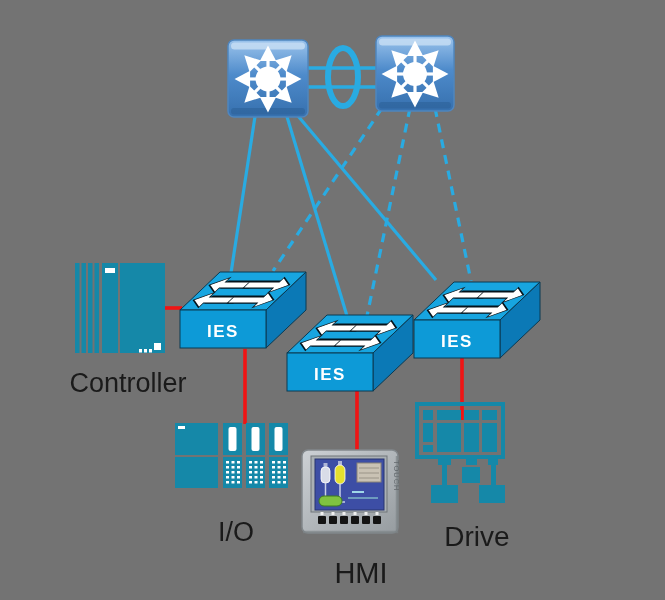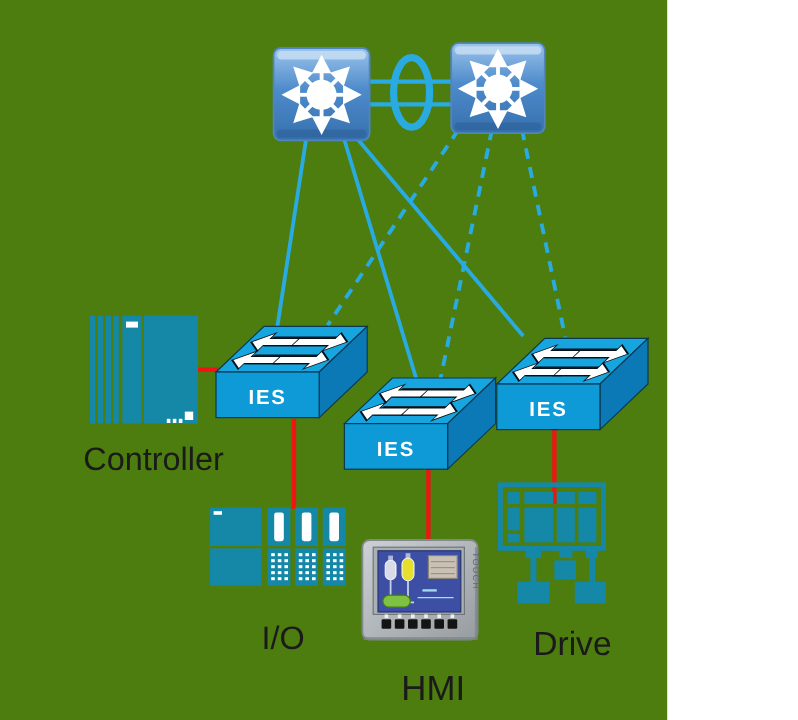--- a/index.html
+++ b/index.html
@@ -1,16 +1,16 @@
 <!DOCTYPE html>
 <html><head>
 <meta charset="utf-8">
 <style>
   html,body{margin:0;padding:0;background:#ffffff;}
-  .stage{position:relative;width:556px;height:600px;background:#4d7c0f;overflow:hidden;
+  .stage{position:relative;width:665px;height:600px;background:#737373;overflow:hidden;
          font-family:"Liberation Sans", sans-serif;}
   svg{position:absolute;left:0;top:0;}
   text{font-family:"Liberation Sans", sans-serif;}
   .devlabel{fill:#1a1a1a;}
   .ieslabel{fill:#ffffff;font-weight:bold;letter-spacing:1.5px;}
 </style>
 </head>
 <body>
 
 <div class="stage">

